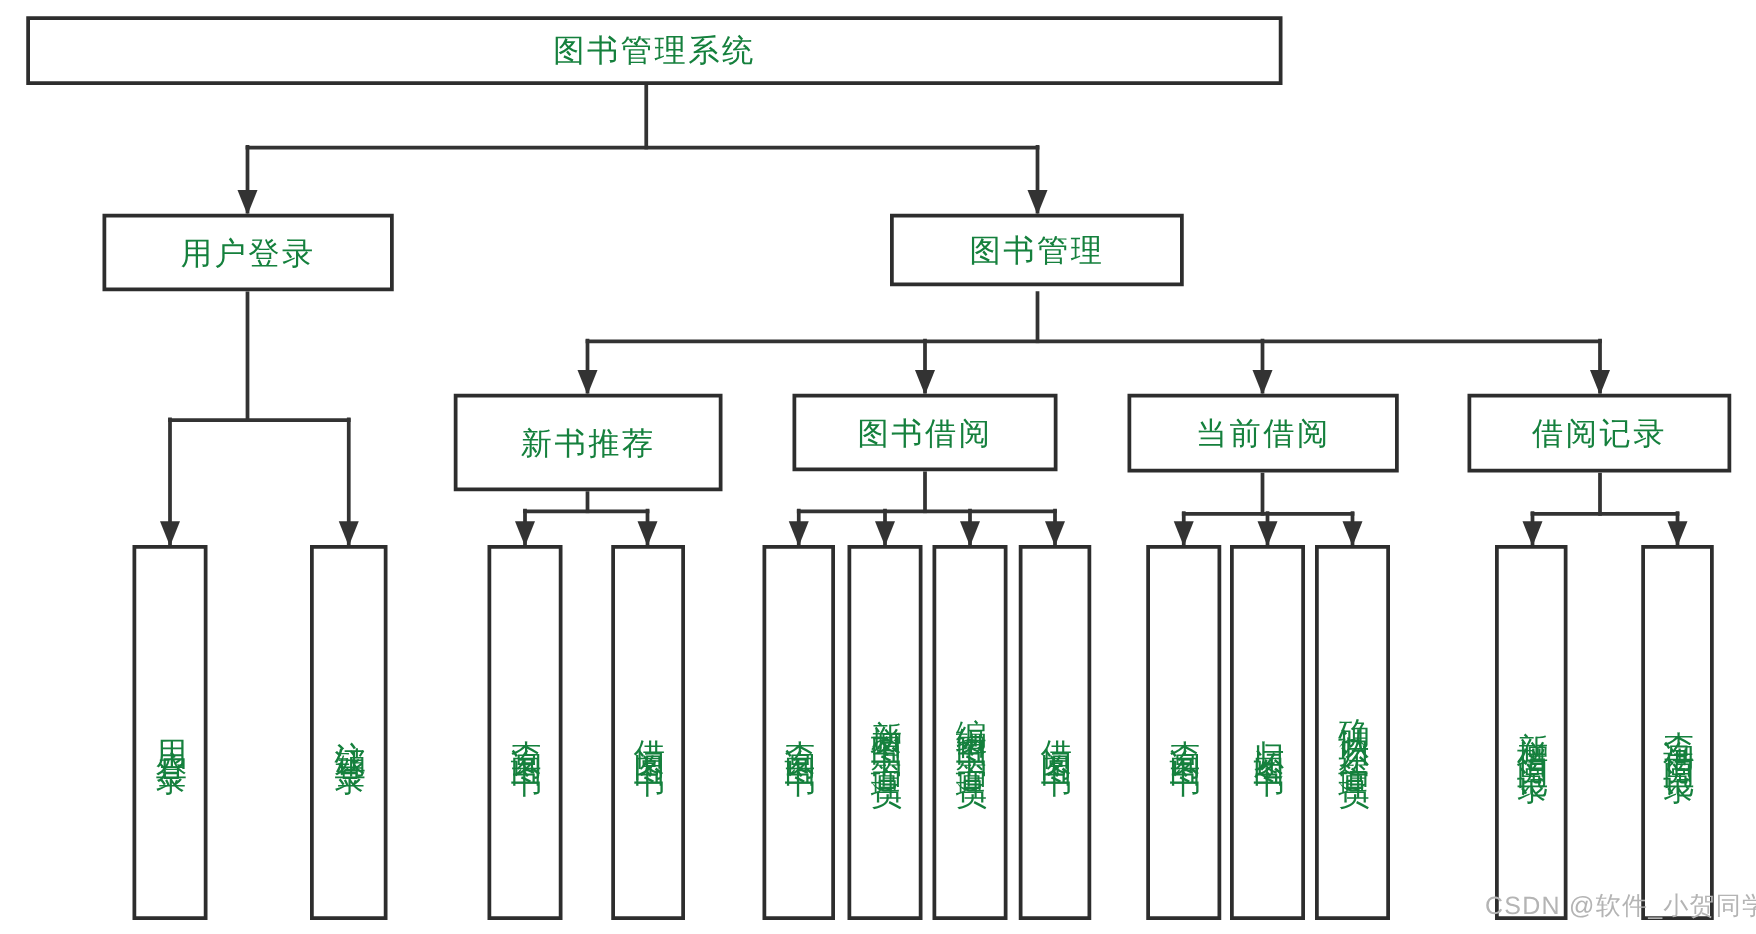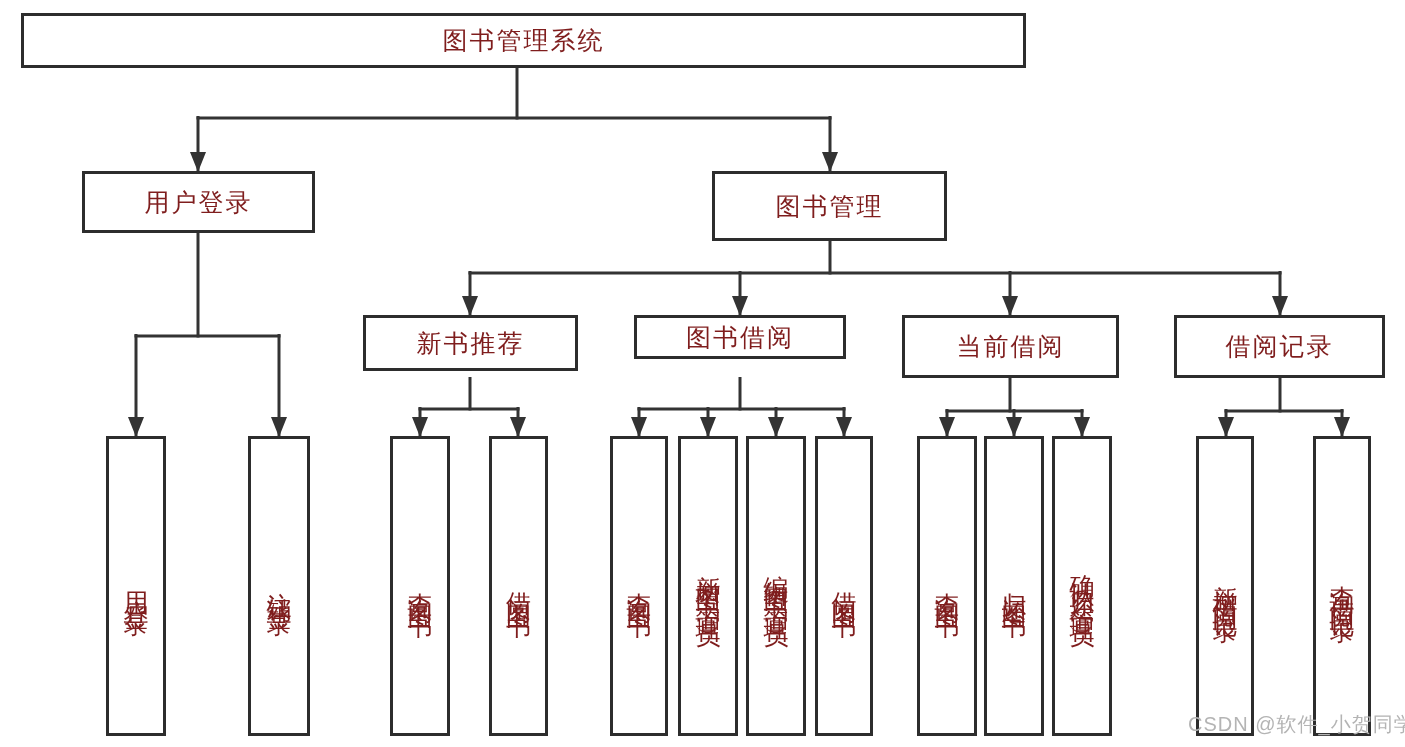--- a/index.html
+++ b/index.html
@@ -20,21 +20,21 @@
     box-sizing:border-box;
     border:3px solid #2d2d2d;
     background:#ffffff;
     display:flex;
     align-items:center;
     justify-content:center;
     z-index:2;
   }
   .lbl {
     font-size:25px;
-    color:#7f1d1d;
+    color:#15803d;
     letter-spacing:2px;
     white-space:nowrap;
     text-align:center;
   }
   .vnode .lbl {
     writing-mode:vertical-rl;
     text-orientation:mixed;
     letter-spacing:7px;
     white-space:normal;
     line-height:1;
@@ -109,28 +109,28 @@
     </g>
   </svg>
 
   <div class="node" style="left:21px; top:13px; width:1005px; height:55px">
     <span class="lbl">图书管理系统</span>
   </div>
 
   <div class="node" style="left:82px; top:171px; width:233px; height:62px">
     <span class="lbl">用户登录</span>
   </div>
-  <div class="node" style="left:712px; top:171px; width:235px; height:70px">
+  <div class="node" style="left:712px; top:171px; width:235px; height:58px">
     <span class="lbl">图书管理</span>
   </div>
 
-  <div class="node" style="left:363px; top:315px; width:215px; height:56px">
+  <div class="node" style="left:363px; top:315px; width:215px; height:78px">
     <span class="lbl">新书推荐</span>
   </div>
-  <div class="node" style="left:634px; top:315px; width:212px; height:44px">
+  <div class="node" style="left:634px; top:315px; width:212px; height:62px">
     <span class="lbl">图书借阅</span>
   </div>
   <div class="node" style="left:1174px; top:315px; width:211px; height:63px">
     <span class="lbl">借阅记录</span>
   </div>
   <div class="node" style="left:902px; top:315px; width:217px; height:63px">
     <span class="lbl">当前借阅</span>
   </div>
 
   <div class="node vnode" style="left:106px; top:436px; width:60px; height:300px">

